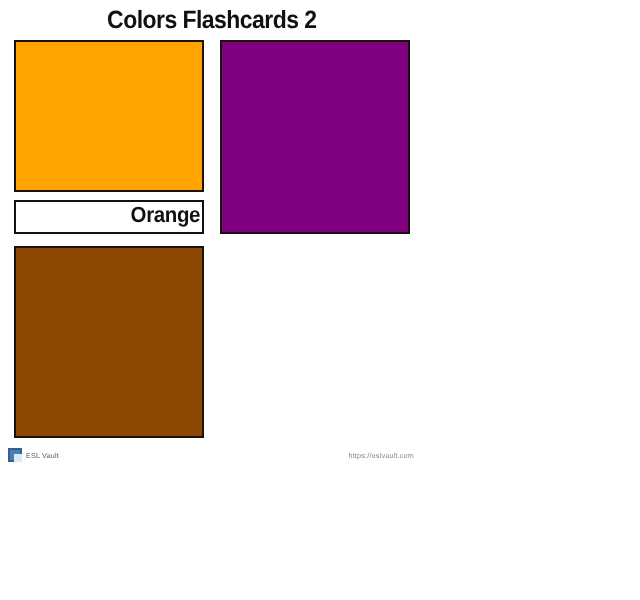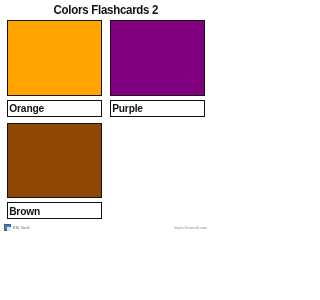--- a/index.html
+++ b/index.html
@@ -70,21 +70,21 @@
   }
 
   .label-box {
     flex: 0 0 17px;
     margin-top: 4px;
     border: 1.5px solid #111111;
     background: #ffffff;
     box-sizing: border-box;
     display: flex;
     align-items: center;
-    justify-content: flex-start;
+    justify-content: flex-end;
   }
   .label-text {
     font-family: "Liberation Sans", sans-serif;
     font-weight: bold;
     font-size: 11px;
     color: #111111;
     letter-spacing: -0.2px;
     transform: scaleX(0.93);
     white-space: nowrap;
   }
@@ -149,31 +149,25 @@
 
     <div class="card">
       <div class="swatch" style="background: rgb(255, 164, 0); border-color: rgb(26, 18, 8);"></div>
       <div class="label-box">
         <span class="label-text">Orange</span>
       </div>
     </div>
 
     <div class="card">
       <div class="swatch" style="background: rgb(128, 0, 128); border-color: rgb(26, 18, 8);"></div>
-      <div class="label-box">
-        <span class="label-text">Purple</span>
-      </div>
     </div>
 
 
     <div class="card">
       <div class="swatch" style="background: rgb(143, 71, 4); border-color: rgb(26, 18, 8);"></div>
-      <div class="label-box">
-        <span class="label-text">Brown</span>
-      </div>
     </div>
 
   </div>
 
   <div class="footer">
     <div class="brand">
       <span class="brand-mark"></span>
       <span class="brand-text">ESL Vault</span>
     </div>
     <div class="footer-url">https://eslvault.com</div>

